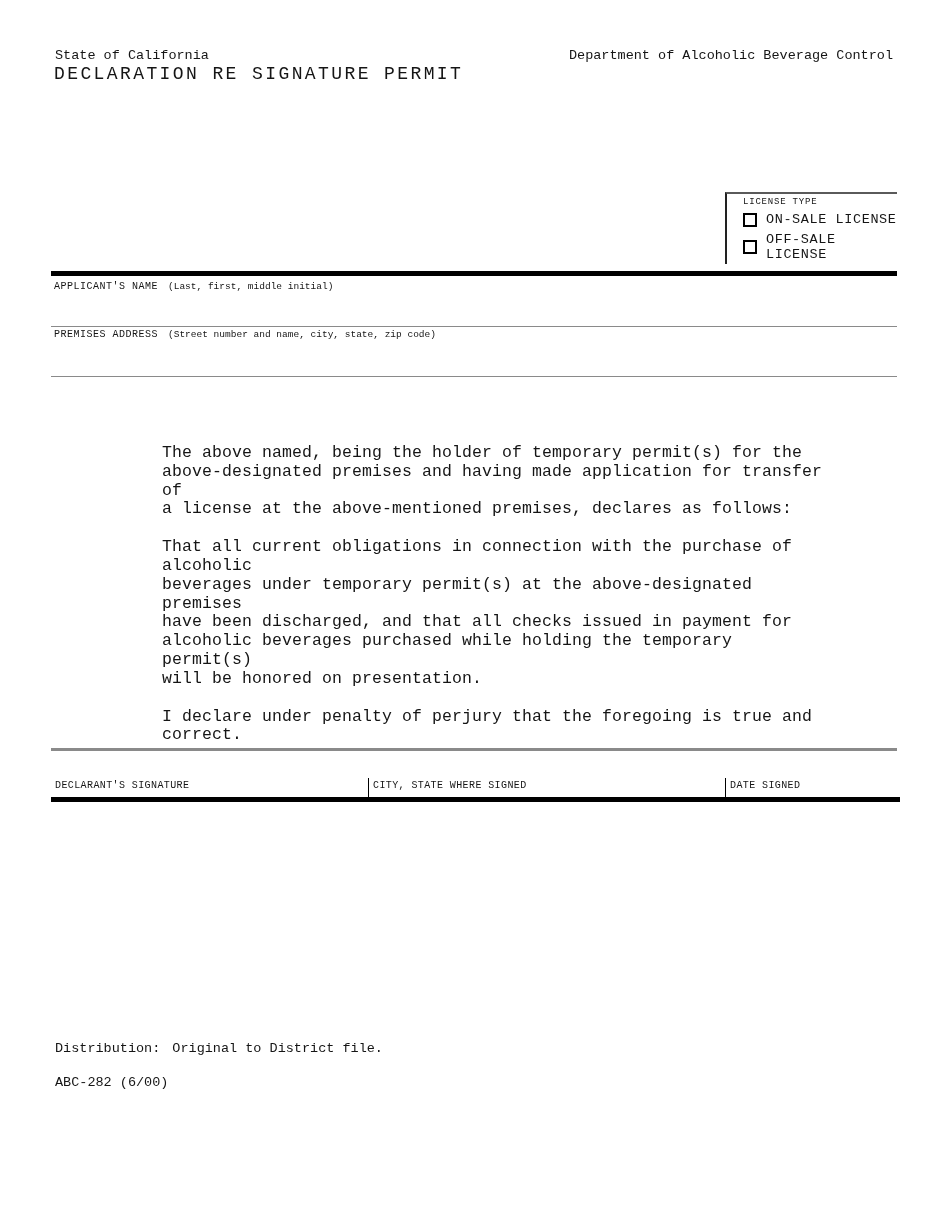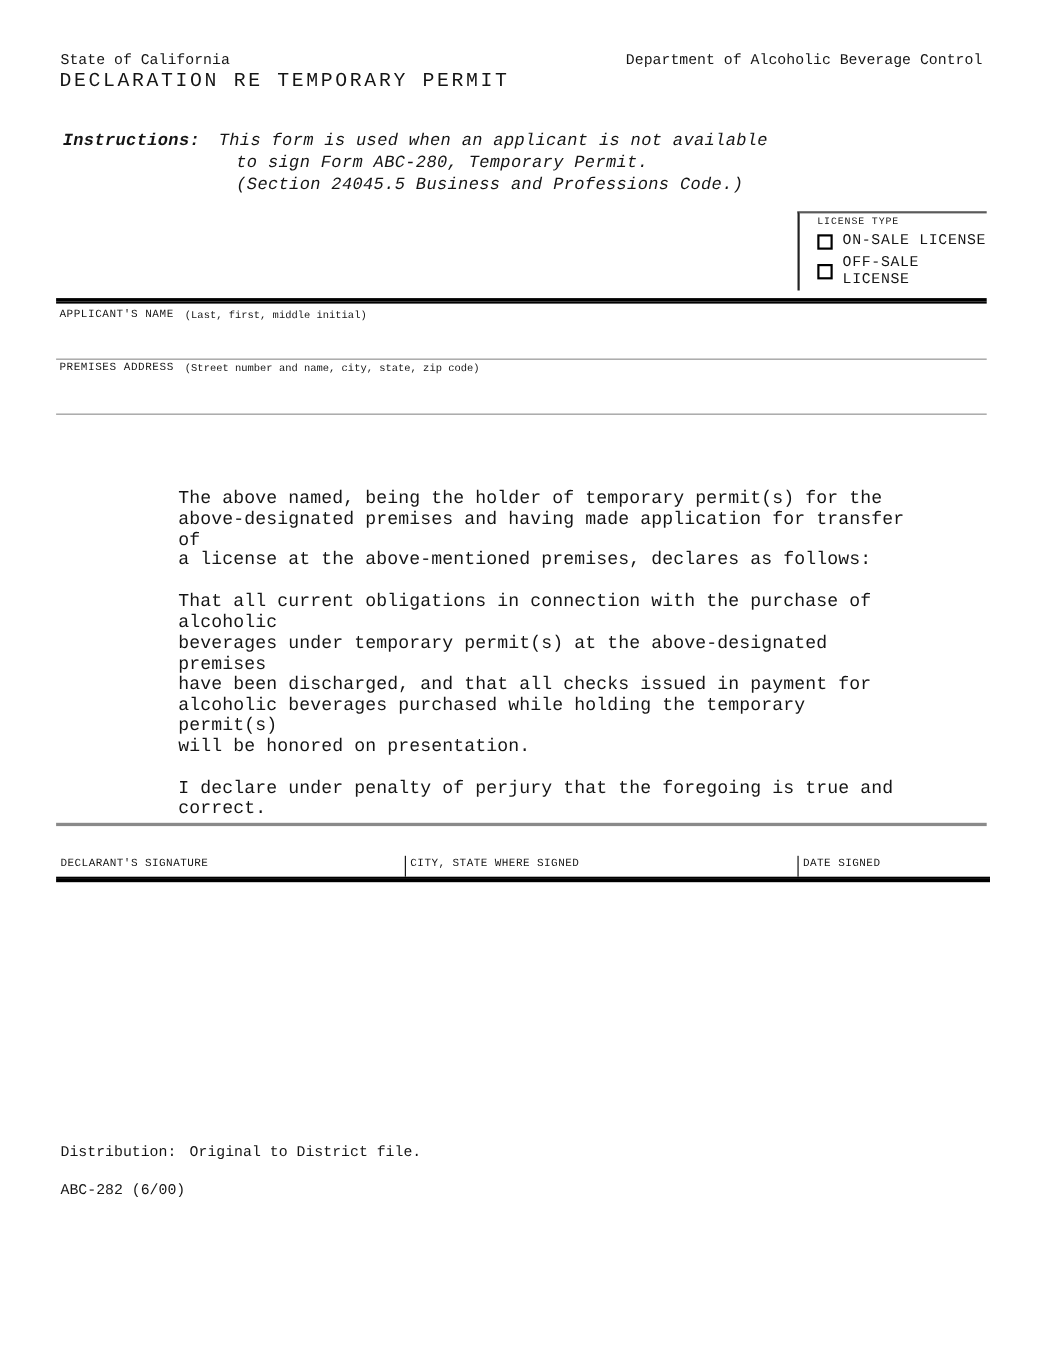--- a/index.html
+++ b/index.html
@@ -89,30 +89,22 @@
   .dist-label { margin-right: 12px; }
   .form-number { position: absolute; left: 55px; top: 1075px; font-size: 13.5px; }
 </style>
 </head>
 <body>
 
 <div class="page">
 
   <div class="hdr-left">State of California</div>
   <div class="hdr-right">Department of Alcoholic Beverage Control</div>
-  <div class="title">DECLARATION RE TEMPORARY PERMIT</div>
+  <div class="title">DECLARATION RE SIGNATURE PERMIT</div>
 
-  <div class="instructions">
-    <span class="ins-label">Instructions:</span>
-    <div>
-      <div>This form is used when an applicant is not available</div>
-      <div class="ins-indent">to sign Form ABC-280, Temporary Permit.</div>
-      <div class="ins-indent">(Section 24045.5 Business and Professions Code.)</div>
-    </div>
-  </div>
 
   <div class="license-box">
     <div class="lt-label">LICENSE TYPE</div>
     <div class="lt-row">
       <div class="checkbox"></div>
       <span class="lt-text">ON-SALE LICENSE</span>
     </div>
     <div class="lt-row">
       <div class="checkbox"></div>
       <span class="lt-text">OFF-SALE LICENSE</span>

